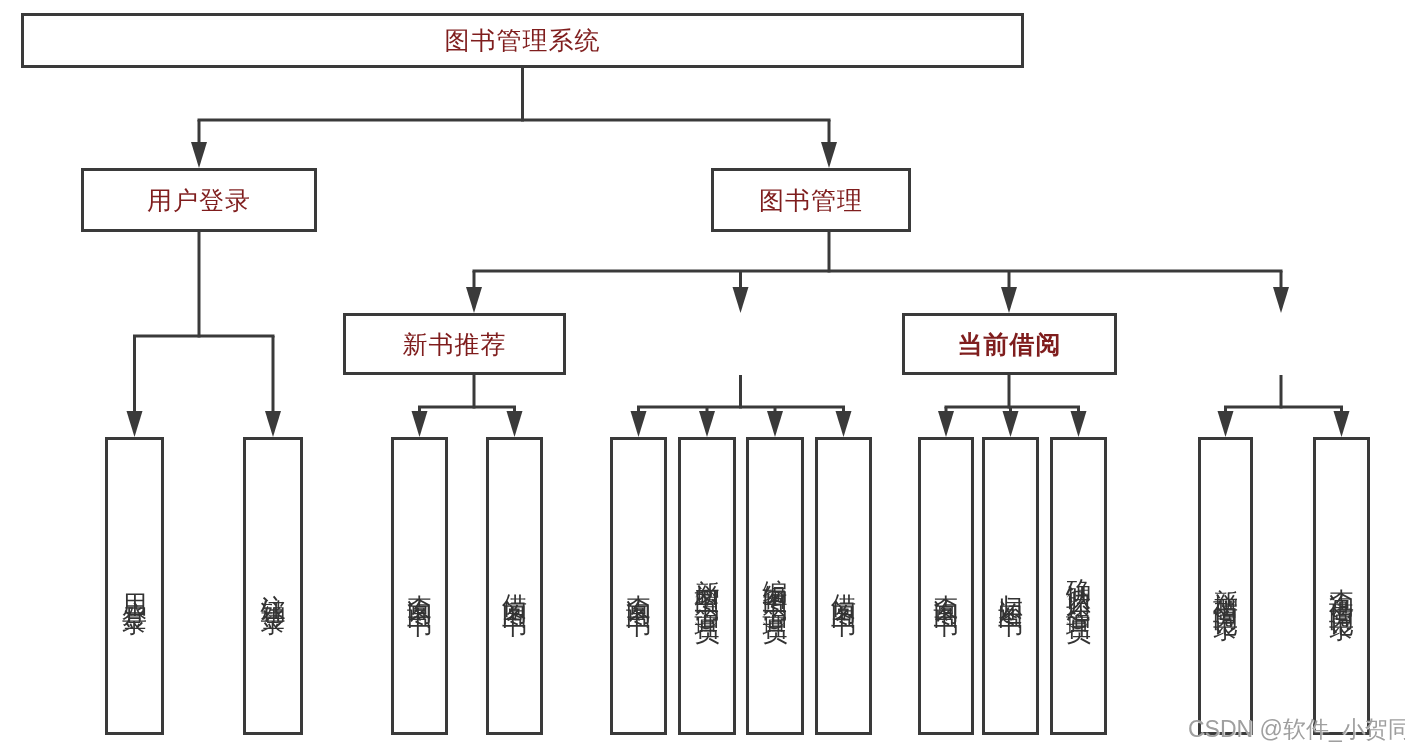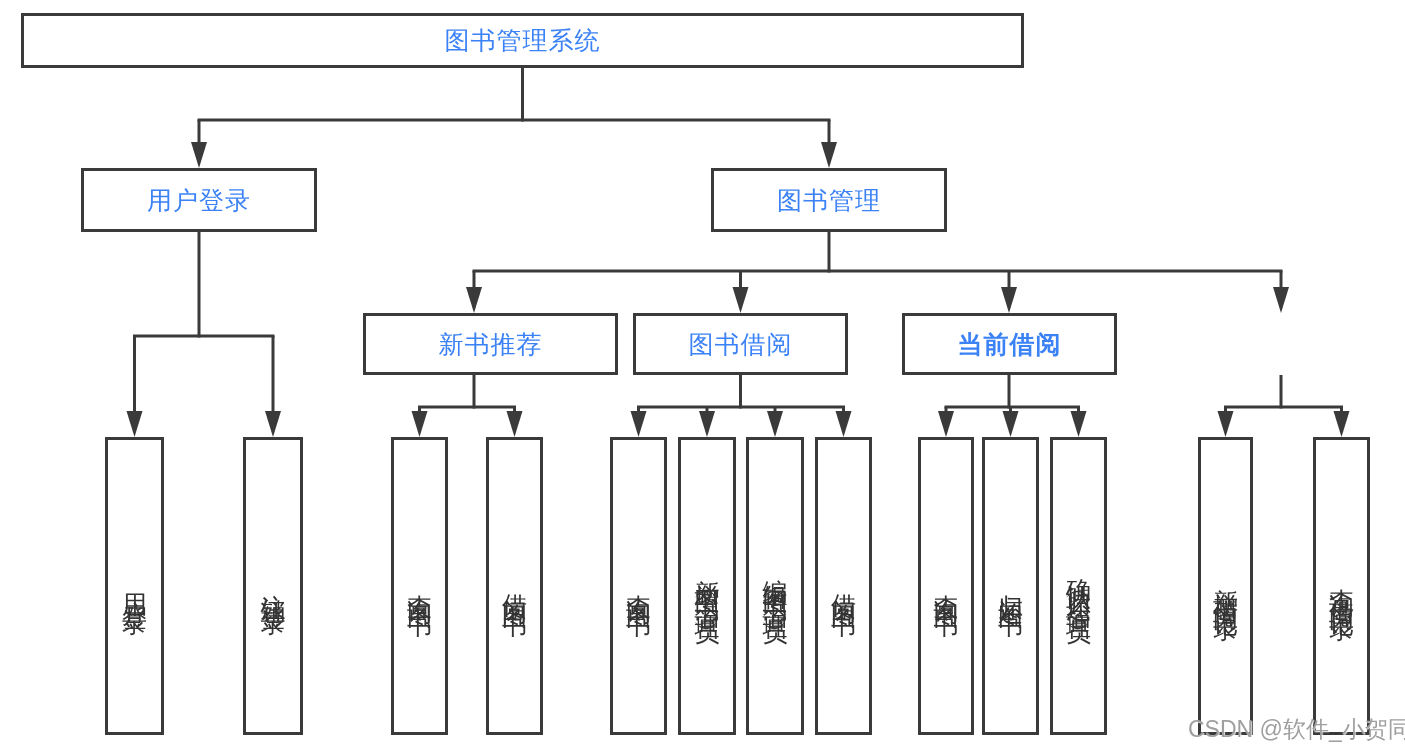--- a/index.html
+++ b/index.html
@@ -24,21 +24,21 @@
     pointer-events: none;
   }
   .node {
     position: absolute;
     box-sizing: border-box;
     border: 3px solid #3a3a3a;
     background: #ffffff;
     display: flex;
     align-items: center;
     justify-content: center;
-    color: #3b82f6;
+    color: #7f1d1d;
     font-size: 25px;
     letter-spacing: 1px;
     white-space: nowrap;
   }
   .leaf {
     position: absolute;
     box-sizing: border-box;
     border: 3px solid #3a3a3a;
     background: #ffffff;
     display: flex;
@@ -130,24 +130,23 @@
     <line x1="1224" y1="407" x2="1343" y2="407"></line>
     <line x1="1225.5" y1="407" x2="1225.5" y2="418"></line>
     <polygon points="1217.5,411 1233.5,411 1225.5,437" fill="#3a3a3a" stroke="none"></polygon>
     <line x1="1341.5" y1="407" x2="1341.5" y2="418"></line>
     <polygon points="1333.5,411 1349.5,411 1341.5,437" fill="#3a3a3a" stroke="none"></polygon>
   </svg>
 
   <div class="node" style="left:21px; top:13px; width:1003px; height:55px;">图书管理系统</div>
 
   <div class="node" style="left:81px; top:168px; width:236px; height:64px;">用户登录</div>
-  <div class="node" style="left:711px; top:168px; width:236px; height:64px;">图书管理</div>
+  <div class="node" style="left:711px; top:168px; width:200px; height:64px;">图书管理</div>
 
-  <div class="node" style="left:363px; top:313px; width:255px; height:62px;text-align:center;">新书推荐</div>
-  <div class="node" style="left:633px; top:313px; width:215px; height:62px;">图书借阅</div>
+  <div class="node" style="left:343px; top:313px; width:223px; height:62px;text-align:center;">新书推荐</div>
   <div class="node" style="left:902px; top:313px; width:215px; height:62px;font-weight:bold;">当前借阅</div>
 
   <div class="leaf" style="left:105px; width:59px;">
     <span>用户登录</span>
   </div>
   <div class="leaf" style="left:243px; width:60px;">
     <span>注销登录</span>
   </div>
 
   <div class="leaf" style="left:391px; width:57px;">

